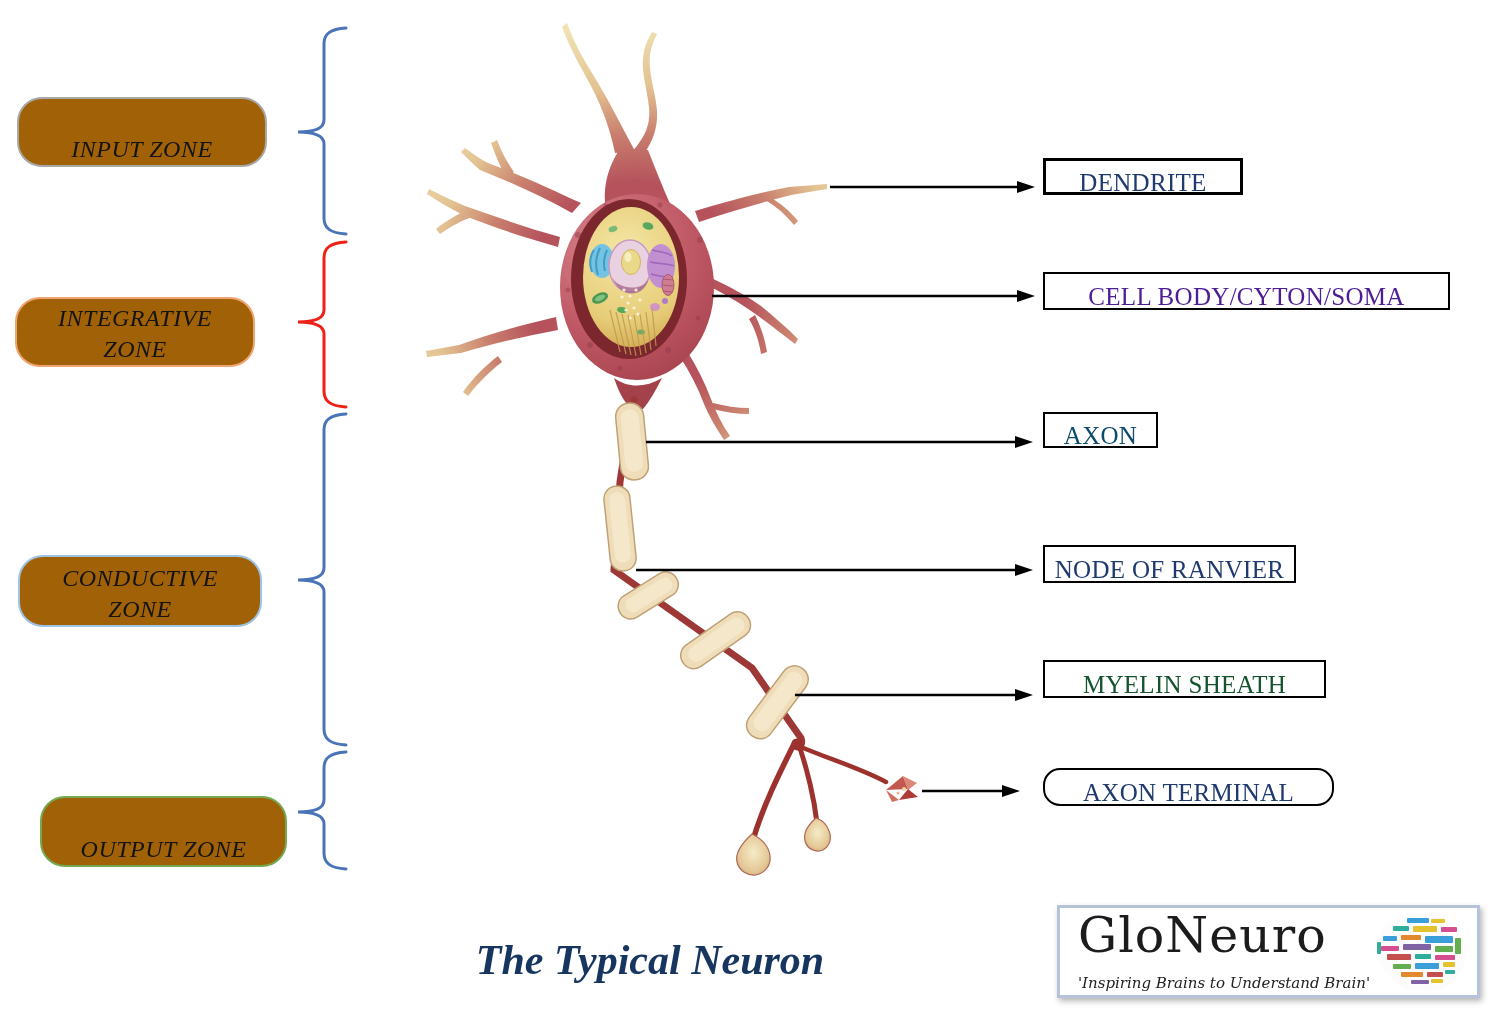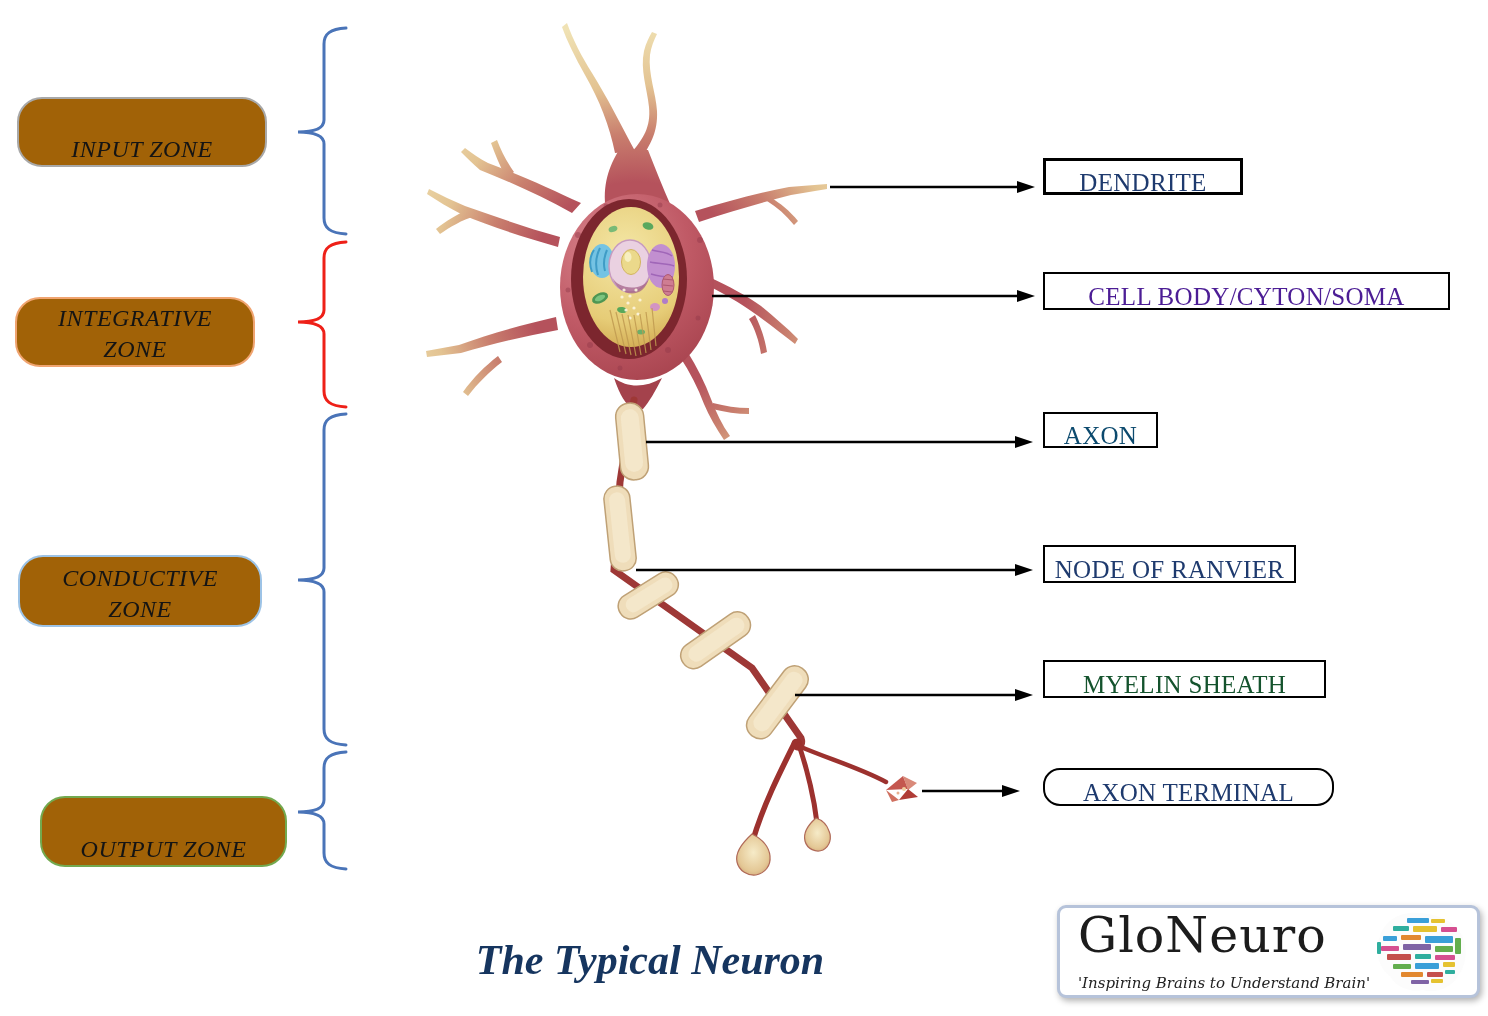--- a/index.html
+++ b/index.html
@@ -37,21 +37,21 @@
   
   .diagram-title {
     position:absolute; left:380px; top:936px; width:540px;
     text-align:center; font-weight:bold; font-style:italic;
     font-size:42px; color:#16355f;
   }
 
   
   .logo-box {
     position:absolute; left:1057px; top:905px; width:423px; height:93px;
-    background:#fff; border:3px solid #b6c3da; border-radius:9px;
+    background:#fff; border:3px solid #b6c3da; border-radius:0;
     box-shadow:2px 3px 6px rgba(0,0,0,0.30);
     display:flex; flex-direction:row; align-items:center;
     padding:2px 8px 2px 18px;
   }
   .logo-text { flex:1 1 auto; }
   .logo-name {
     font-family:"DejaVu Serif", serif;
     font-size:49px; line-height:1.0; color:#1c1c1c; letter-spacing:1px;
   }
   .logo-tagline {

